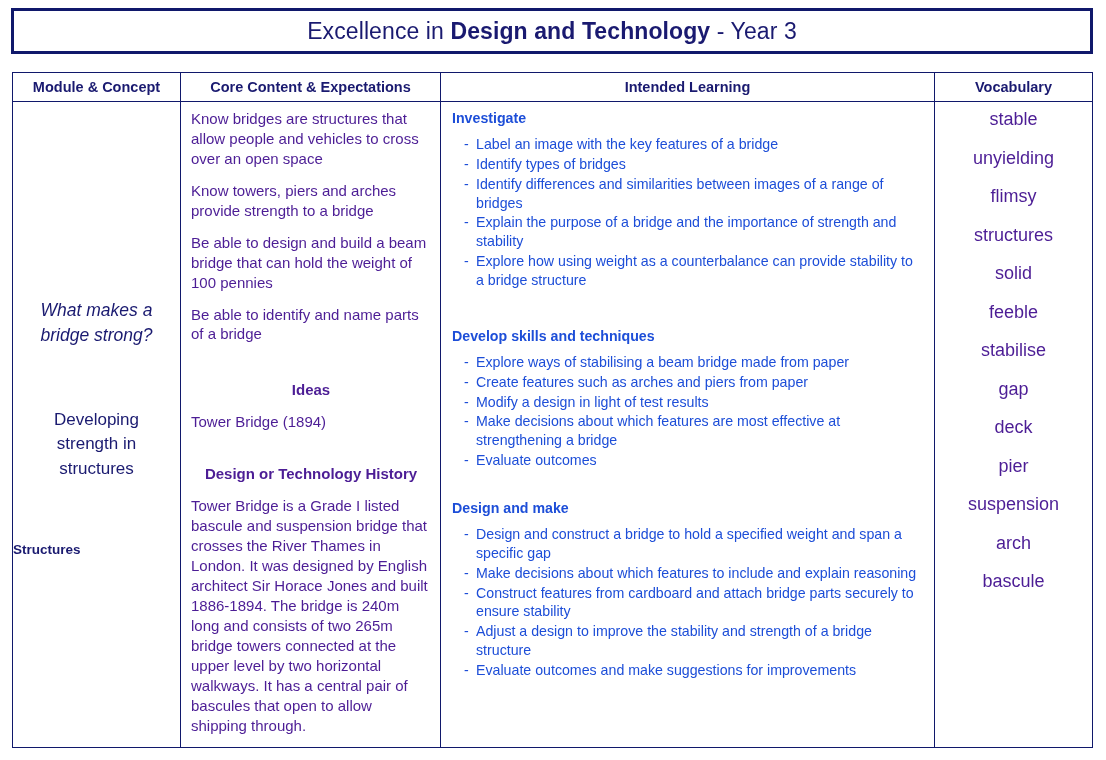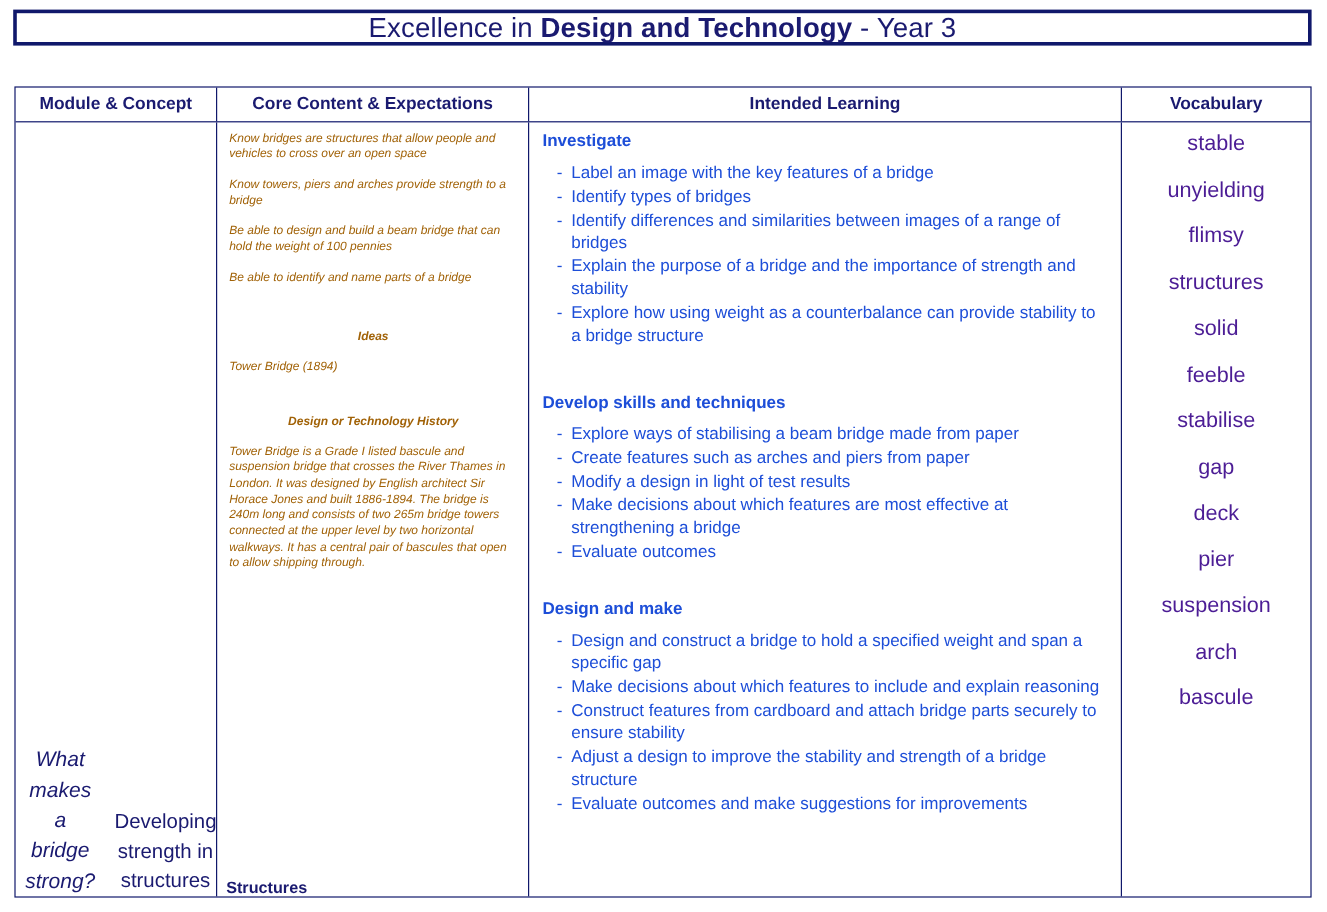--- a/index.html
+++ b/index.html
@@ -21,21 +21,21 @@
     height: 760px;
     box-sizing: border-box;
   }
 
   
   .title-banner {
     position: absolute;
     left: 11px;
     top: 8px;
     width: 1082px;
-    height: 30px;
+    height: 46px;
     border: 3px solid #10186b;
     box-sizing: border-box;
     display: flex;
     align-items: center;
     justify-content: center;
     background: #ffffff;
   }
   .title-text {
     font-size: 23px;
     color: #1a1a70;
@@ -88,23 +88,25 @@
     font-size: 14.5px;
     color: #1a1a70;
     text-align: center;
     padding: 0 3px;
   }
 
   
   .c1-body {
     height: 100%;
     display: flex;
-    align-items: flex-end;
+    flex-direction: column;
+    align-items: flex-start;
     padding-top: 196px;
     box-sizing: border-box;
+    gap: 24px;
   }
   .concept-question {
     font-style: italic;
     font-size: 17.5px;
     color: #1a1a70;
     text-align: center;
     line-height: 1.45;
     padding: 0 8px;
   }
   .concept-sub {
@@ -120,24 +122,23 @@
     font-weight: bold;
     color: #1a1a70;
     text-align: center;
     margin-top: 36px;
   }
 
   
   .c2-body {
     padding: 7px 9px 0 10px;
     box-sizing: border-box;
-    font-size: 10px;
+    font-size: 15px;
     line-height: 1.33;
-    color: #a16207;
-    font-style: italic;
+    color: #4c1d95;
   }
   .c2-body p {
     margin: 0 0 12px 0;
   }
   .c2-body p.tight { margin-bottom: 0; }
   .c2-heading {
     font-weight: bold;
     margin: 0 0 9px 0;
     text-align: center;
   }

